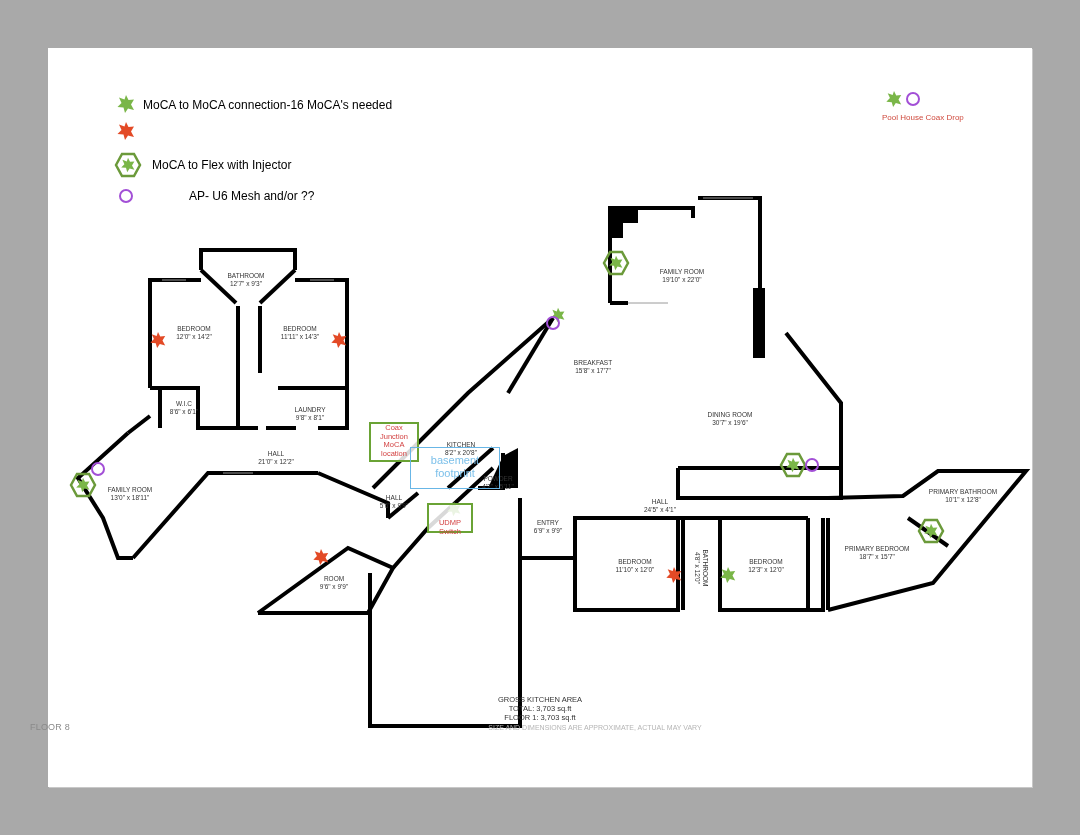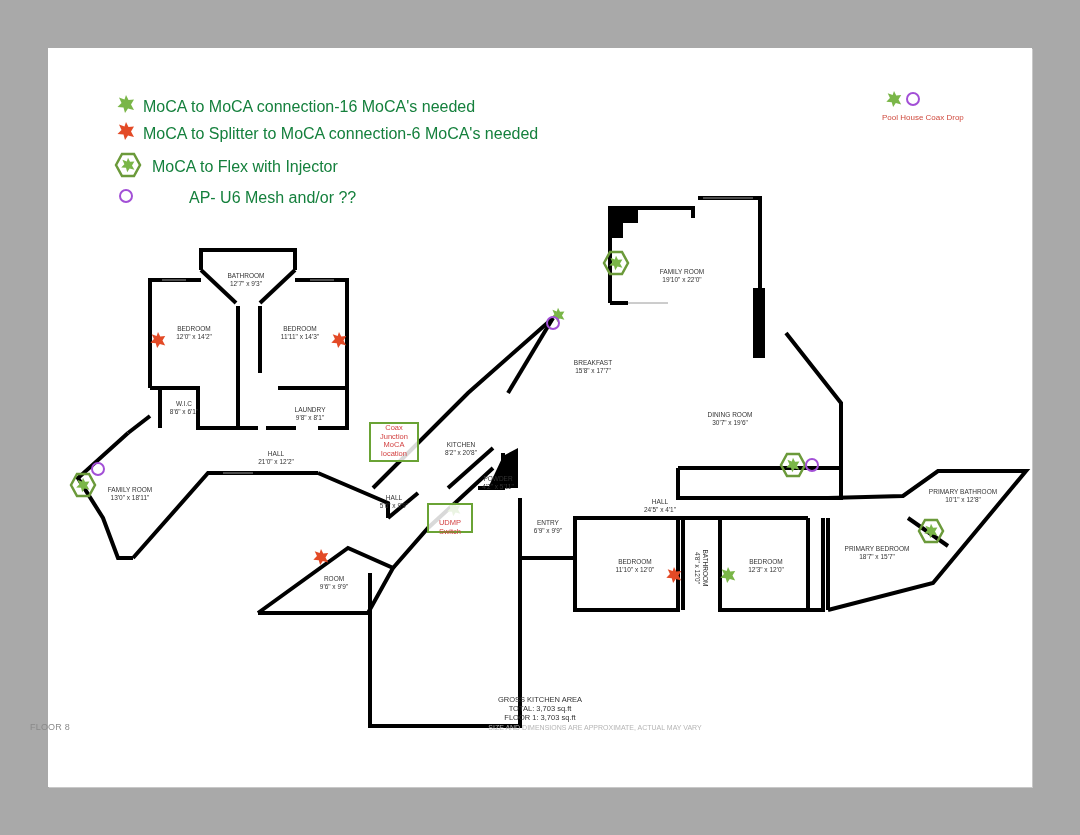--- a/index.html
+++ b/index.html
@@ -10,21 +10,21 @@
       font-family: "Liberation Sans", sans-serif;
     }
     .page {
       position: absolute; left: 48px; top: 48px;
       width: 984px; height: 739px;
       background: #ffffff;
       box-shadow: 1px 1px 0 #c8c8c8;
     }
     svg.plan { position: absolute; left: 0; top: 0; }
     .legend-text {
-      position: absolute; font-size: 16px; color: #15803d;
+      position: absolute; font-size: 12px; color: #000000;
       white-space: nowrap;
     }
     .pool-text {
       position: absolute; font-size: 8px; color: #cf4a3e; white-space: nowrap;
     }
     .floor-label {
       position: absolute; left: 30px; top: 722px;
       font-size: 9px; color: #8a8a8a; letter-spacing: 0.2px;
     }
     .room-label {
@@ -179,21 +179,20 @@
         <use href="#star" x="875" y="475" width="16" height="16" fill="#7ab648"></use>
       </g>
 
       <circle cx="50" cy="421" r="6" fill="none" stroke="#a24fd6" stroke-width="2"></circle>
       <circle cx="505" cy="275" r="6" fill="none" stroke="#a24fd6" stroke-width="2"></circle>
       <circle cx="764" cy="417" r="6" fill="none" stroke="#a24fd6" stroke-width="2"></circle>
     </g>
   </svg>
 
   <div class="legend-text" style="left:95px;top:50px;">MoCA to MoCA connection-16 MoCA's needed</div>
-  <div class="legend-text" style="left:95px;top:77px;">MoCA to Splitter to MoCA connection-6 MoCA's needed</div>
   <div class="legend-text" style="left:104px;top:110px;">MoCA to Flex with Injector</div>
   <div class="legend-text" style="left:97px;top:141px;margin-left:44px;">AP- U6 Mesh and/or ??</div>
   <div class="pool-text" style="left:806px;top:65px;margin-left:28px;">Pool House Coax Drop</div>
 
   <div class="room-label" style="left:198px;top:224px;">
       <div>BATHROOM</div>
       <div>12'7" x 9'3"</div>
     </div>
   <div class="room-label" style="left:146px;top:277px;">
       <div>BEDROOM</div>
@@ -274,20 +273,24 @@
   <div class="room-label" style="left:829px;top:497px;">
       <div>PRIMARY BEDROOM</div>
       <div>18'7" x 15'7"</div>
     </div>
 
   <div class="note-box" style="left:321px;top:374px;width:46px;height:36px;">
     <div>Coax</div>
     <div>Junction</div>
     <div>MoCA</div>
     <div>location</div>
+  </div>
+  <div class="basement-box" style="left:362px;top:399px;">
+    <div>basement</div>
+    <div>footprint</div>
   </div>
   <div class="note-box" style="left:379px;top:455px;width:46px;height:26px;padding-top:14px;box-sizing:border-box;height:30px;">
     <div>UDMP</div>
     <div>Switch</div>
   </div>
 
   <div class="area-block" style="left:492px;top:647px;">
     <div>GROSS KITCHEN AREA</div>
     <div>TOTAL: 3,703 sq.ft</div>
     <div>FLOOR 1: 3,703 sq.ft</div>

